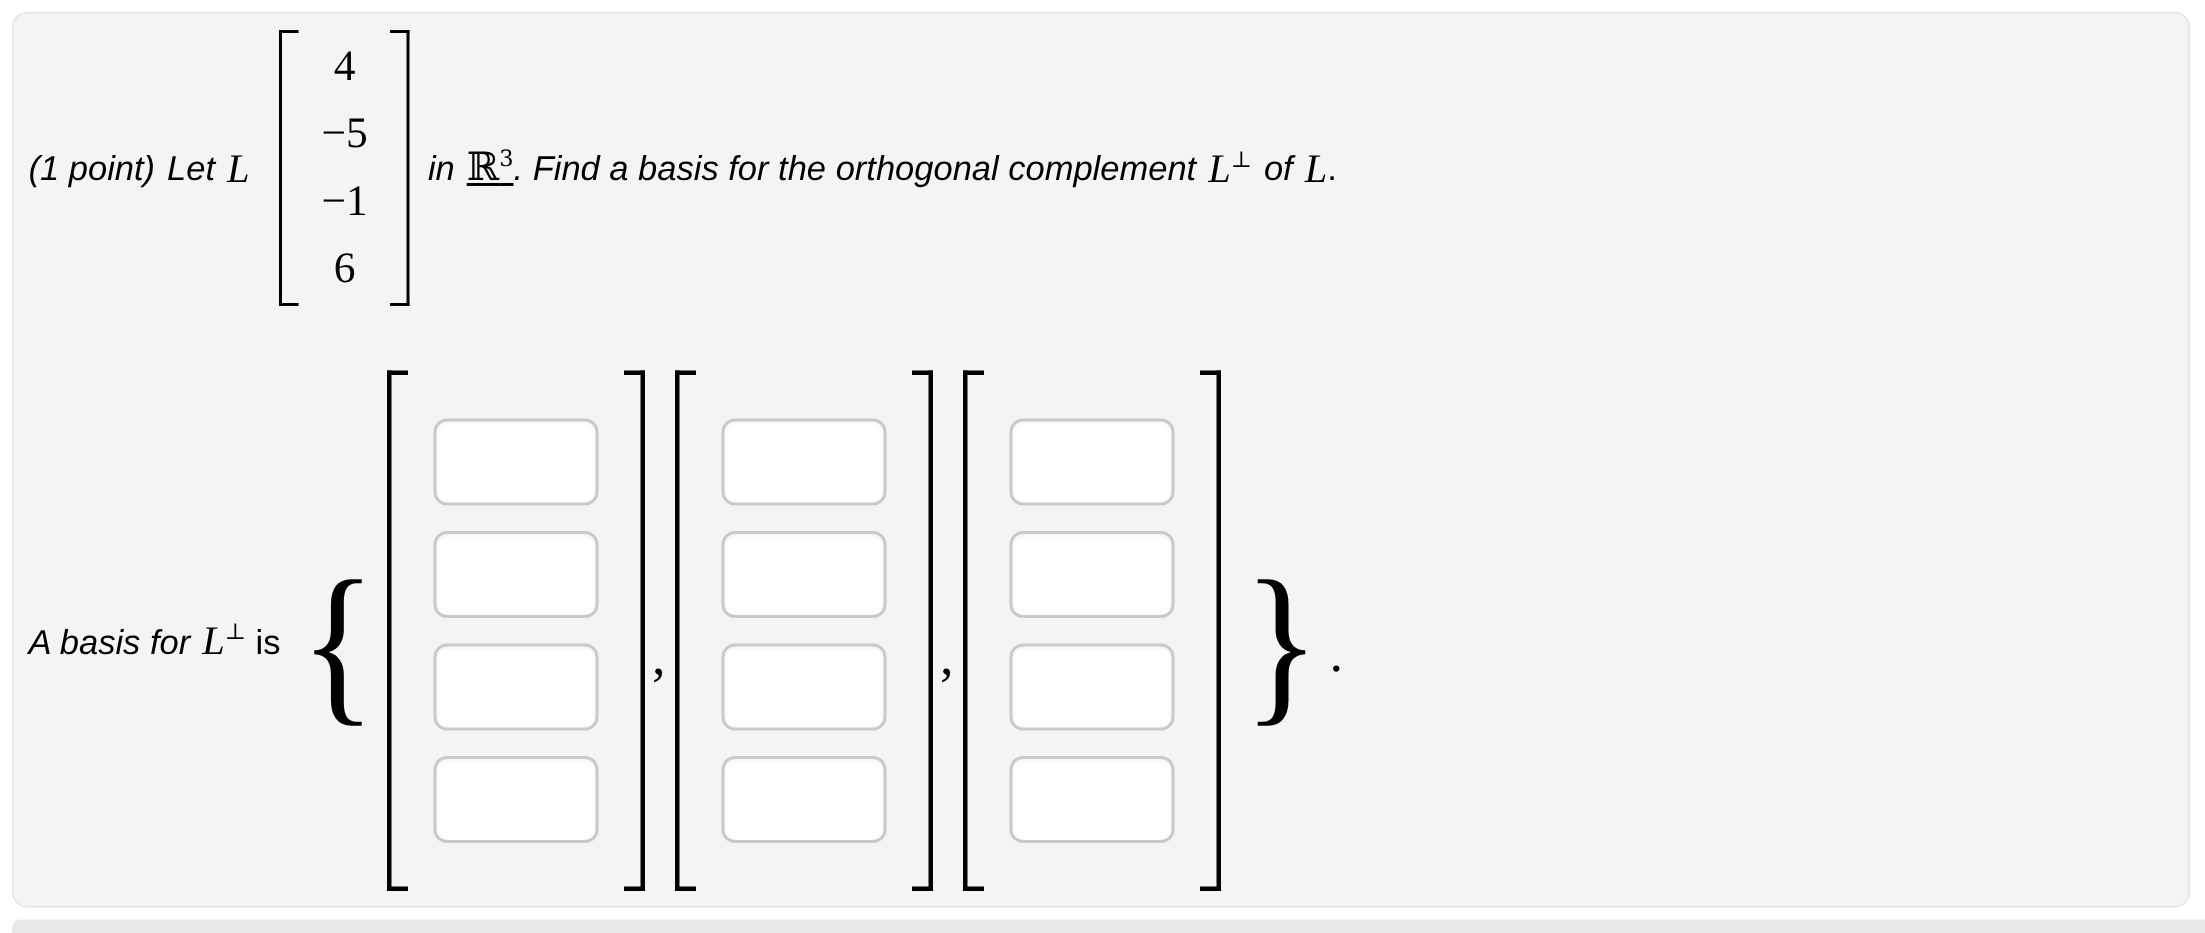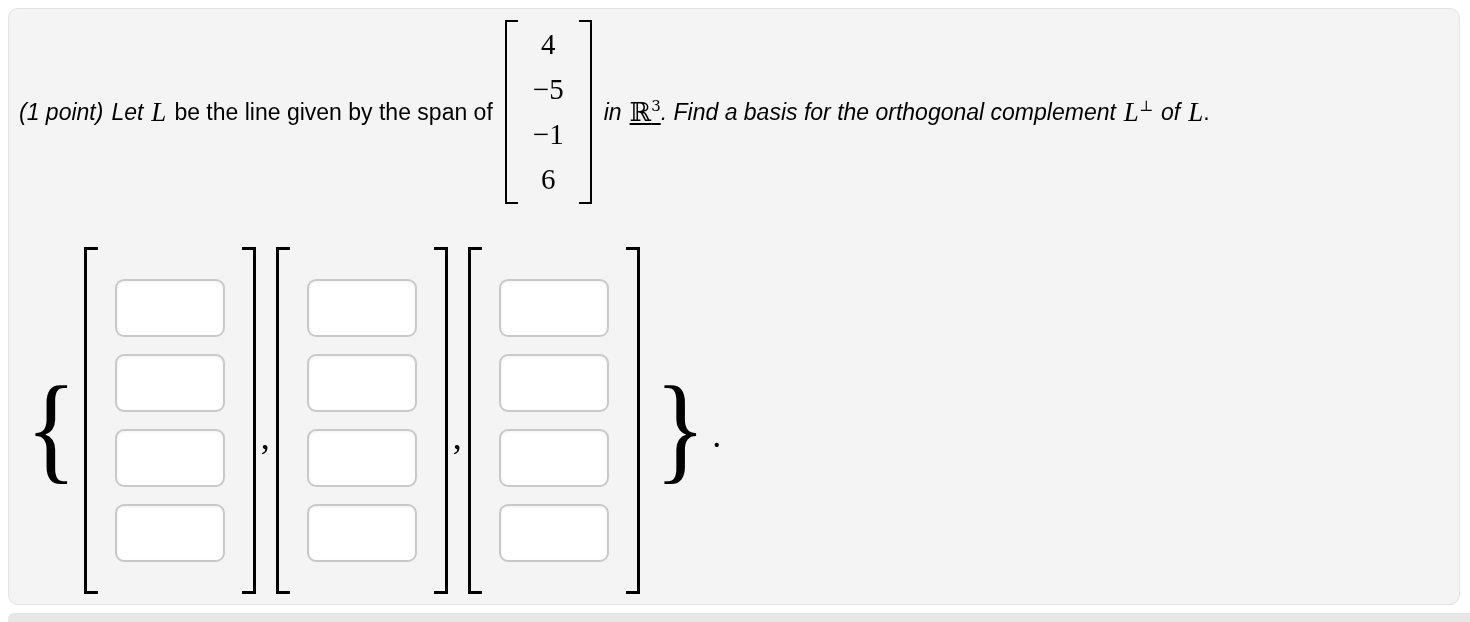--- a/index.html
+++ b/index.html
@@ -86,21 +86,20 @@
 </style>
 </head>
 <body>
 
 <div class="panel">
 
   <div class="problem-row">
     <span class="sp">(1 point)</span>
     <span class="sp">Let</span>
     <span class="mathvar sp">L</span>
-    <span>be the line given by the span of</span>
 
     <span class="pvec">
       <span class="br left"></span>
       <span class="pnum-col">
         <span>4</span>
         <span>−5</span>
         <span>−1</span>
         <span>6</span>
       </span>
       <span class="br right"></span>
@@ -109,20 +108,24 @@
     <span class="sp">in</span>
     <span class="reals"><span>ℝ</span><sup class="sup">3</sup></span>
     <span class="sp">. Find a basis for the orthogonal complement</span>
     <span class="mathvar sp"><span>L</span><sup class="sup">⊥</sup></span>
     <span class="sp">of</span>
     <span class="mathvar">L</span>
     <span>.</span>
   </div>
 
   <div class="answer-row">
+    <span class="answer-label">
+      <span class="sp">A basis for</span><span class="mathvar"><span>L</span><sup class="sup">⊥</sup></span>
+      <span>is</span>
+    </span>
 
     <span class="brace open">{</span>
 
     <span class="vec-group">
       <span class="vbr left"></span>
       <span class="vec-inputs">
         <input class="abox" type="text" value="" style="">
         <input class="abox" type="text" value="" style="">
         <input class="abox" type="text" value="" style="">
         <input class="abox" type="text" value="" style="">

